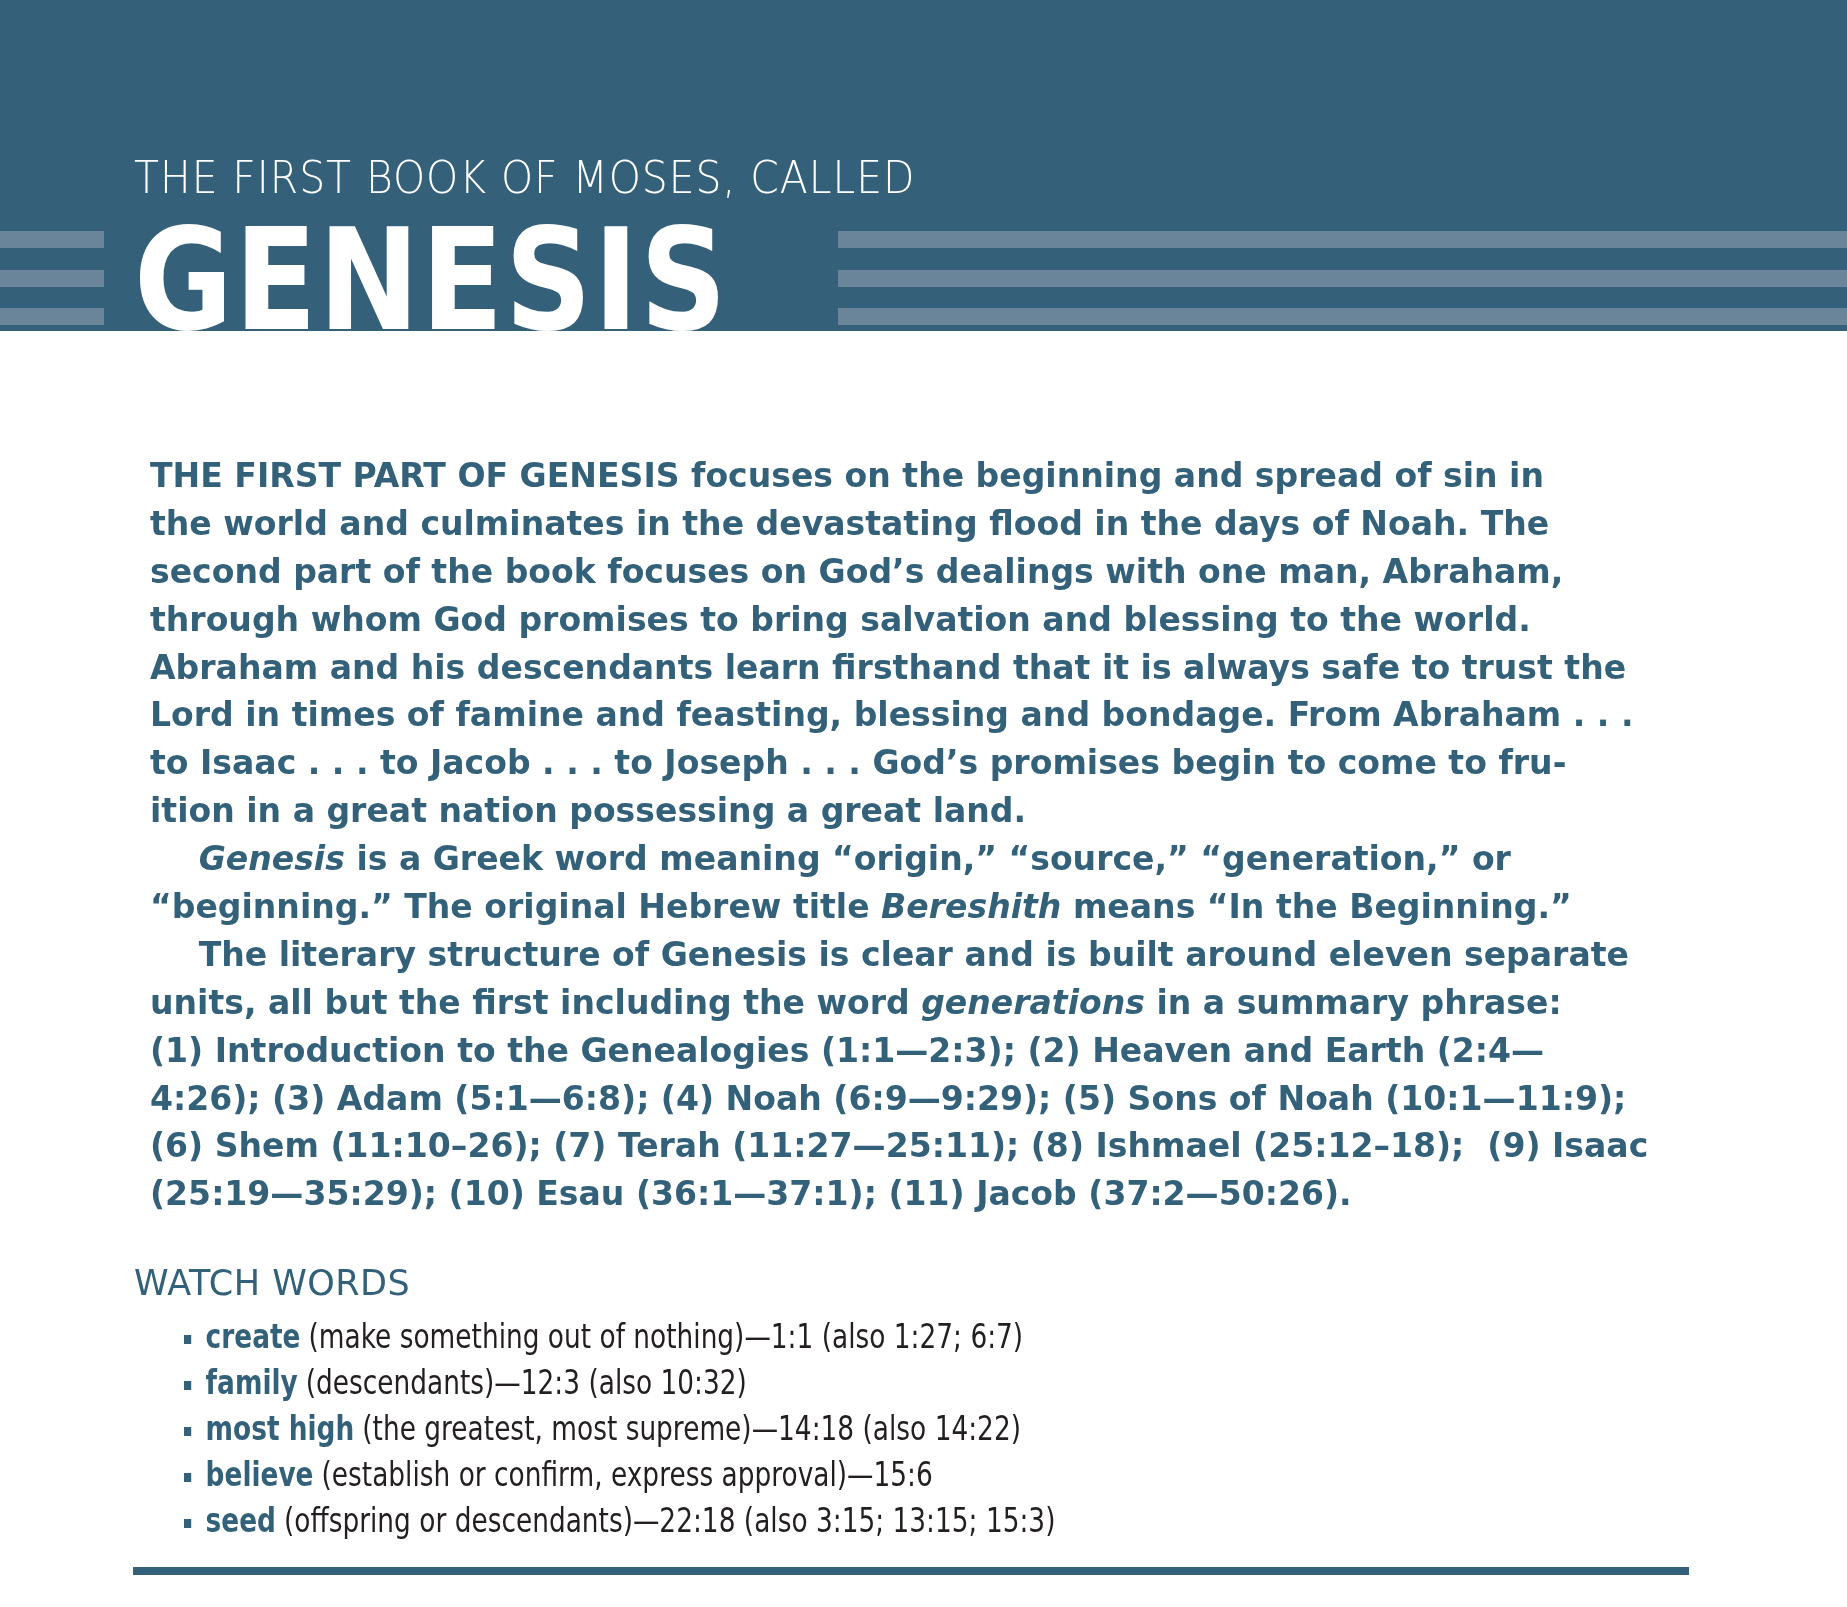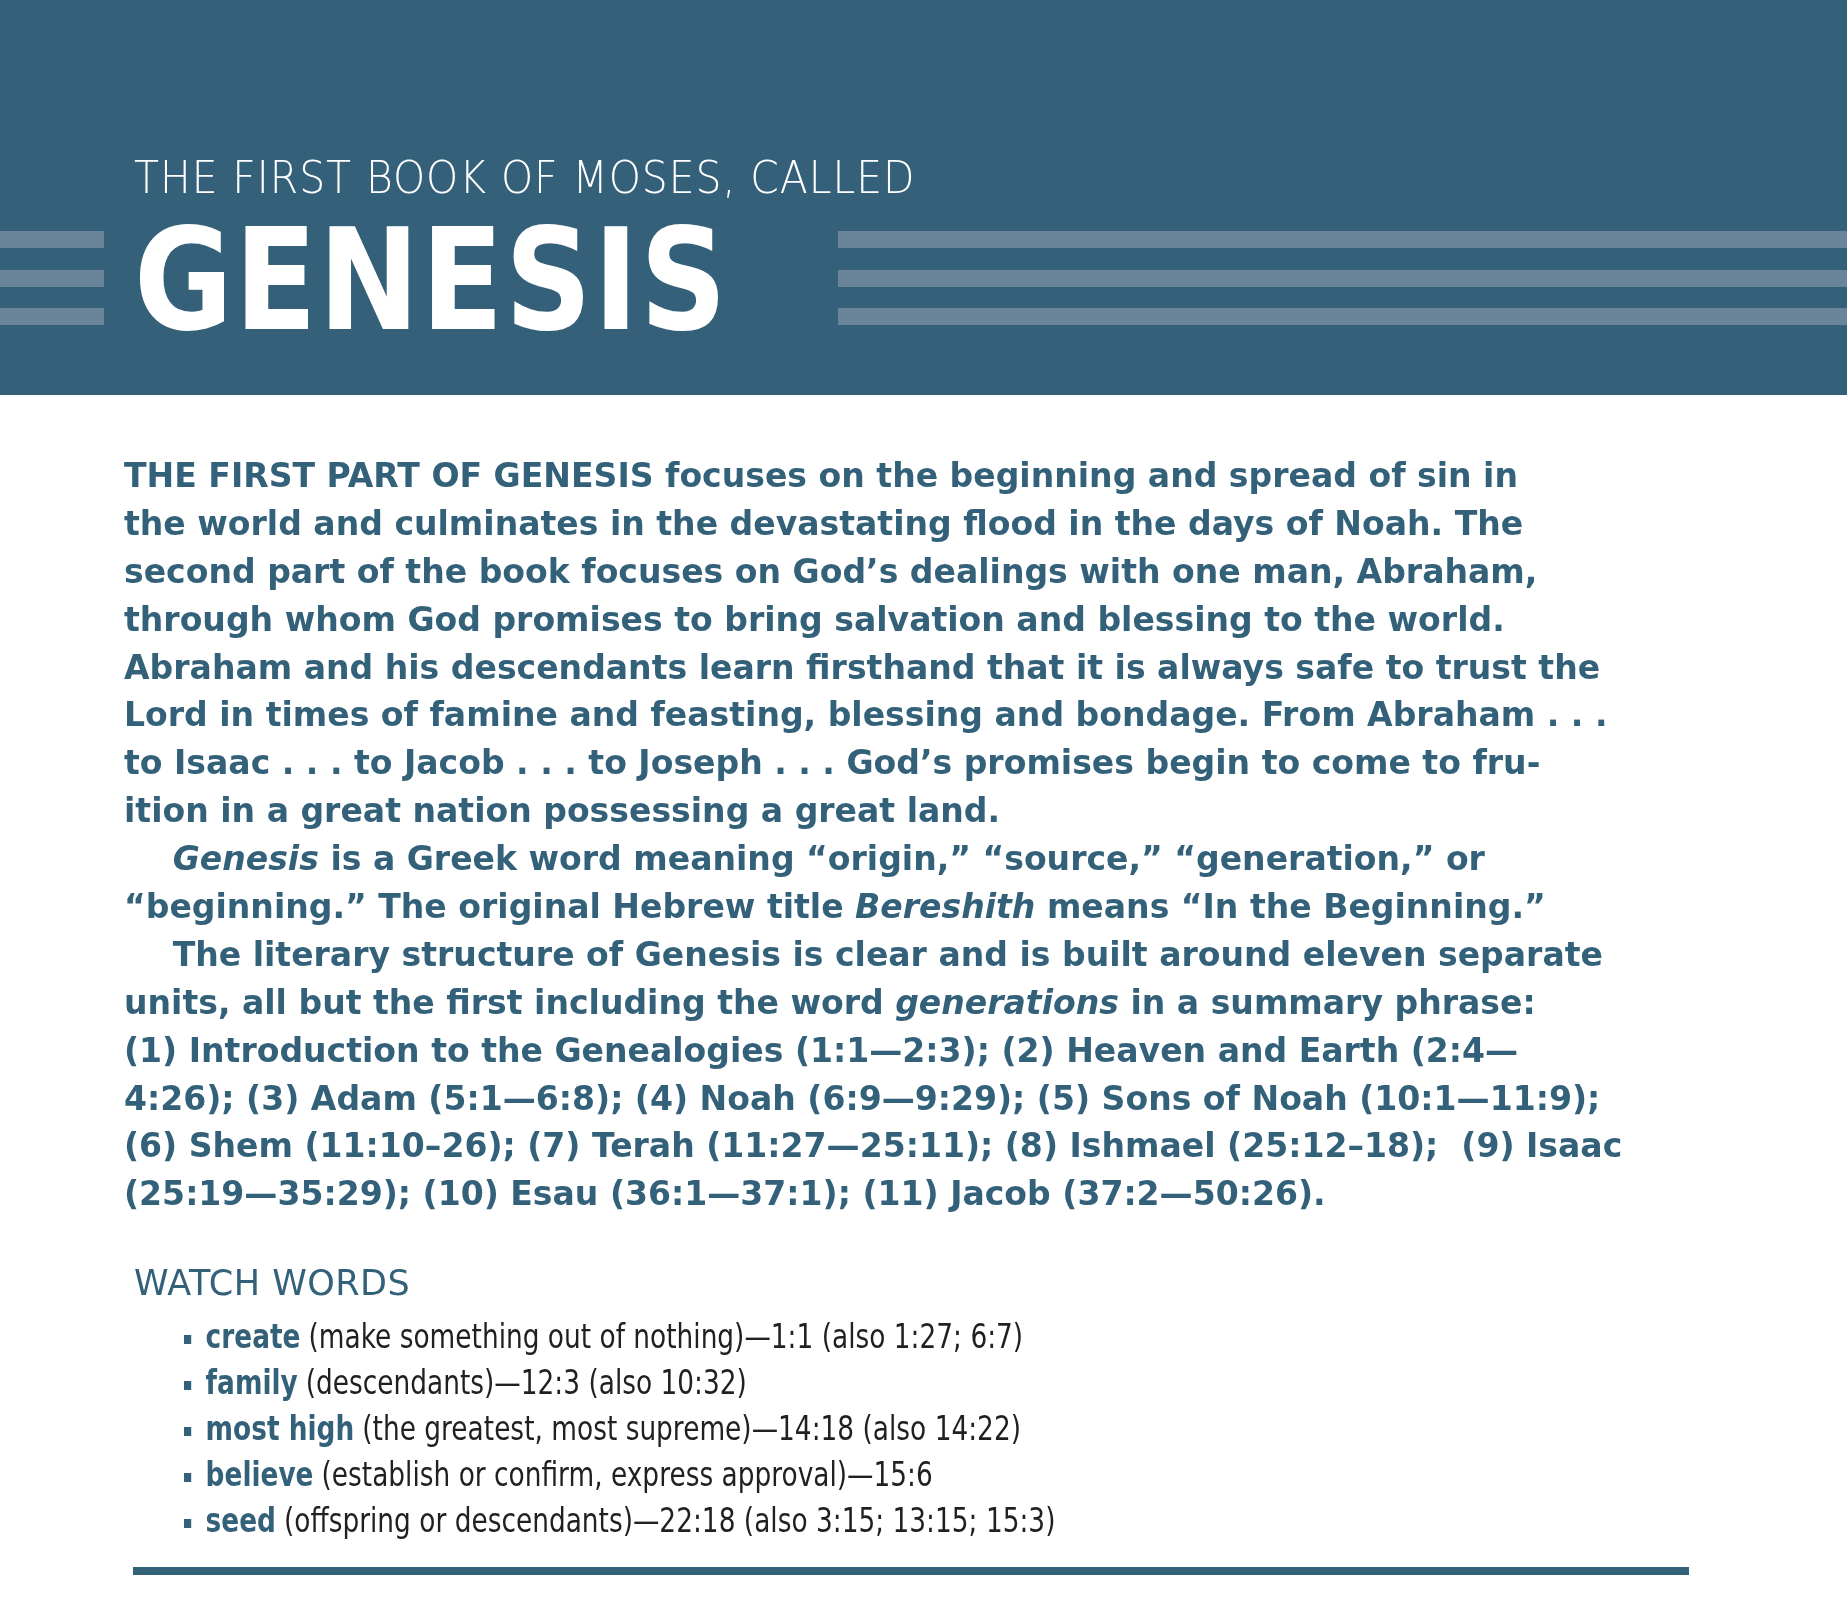--- a/index.html
+++ b/index.html
@@ -1,40 +1,40 @@
 <!DOCTYPE html>
 <html><head>
 <meta charset="utf-8">
 <style>
   html, body { margin: 0; padding: 0; }
   body {
     width: 1847px; height: 1607px; background: #ffffff; position: relative; overflow: hidden;
     font-family: "Liberation Sans", sans-serif;
   }
   .header {
-    position: absolute; left: 0; top: 0; width: 1847px; height: 395px;
+    position: absolute; left: 0; top: 0; width: 1847px; height: 331px;
     background: #346179;
   }
   .stripe { position: absolute; height: 17px; background: #6a8599; }
   .subtitle {
     position: absolute; left: 134px; top: 152px;
     color: #ffffff; font-size: 44px; font-weight: 400; letter-spacing: 1px;
     white-space: nowrap; line-height: 52px;
     font-family: "DejaVu Sans", sans-serif; font-weight: 300;
     transform-origin: left top; transform: scaleX(0.93);
   }
   .title {
     position: absolute; left: 134px; top: 206px;
     color: #ffffff; font-size: 140px; font-weight: 700; line-height: 150px;
     white-space: nowrap; letter-spacing: 2px;
     font-family: "DejaVu Sans", sans-serif;
     transform-origin: left top; transform: scaleX(0.86);
   }
   .body-text {
-    position: absolute; left: 124px; top: 452px; width: 1600px;
+    position: absolute; left: 150px; top: 452px; width: 1600px;
     color: #34617a; font-size: 34px; font-weight: 700; line-height: 47.9px;
     font-family: "DejaVu Sans", sans-serif;
   }
   .line { display: block; white-space: pre; height: 47.9px; transform-origin: left center; }
   .line.indent { padding-left: 50px; }
   .it { font-style: italic; }
   .ww-heading {
     position: absolute; left: 134px; top: 1262px;
     color: #34617a; font-size: 35px; font-weight: 400; line-height: 42px;
     font-family: "DejaVu Sans", sans-serif; letter-spacing: 0.5px;

